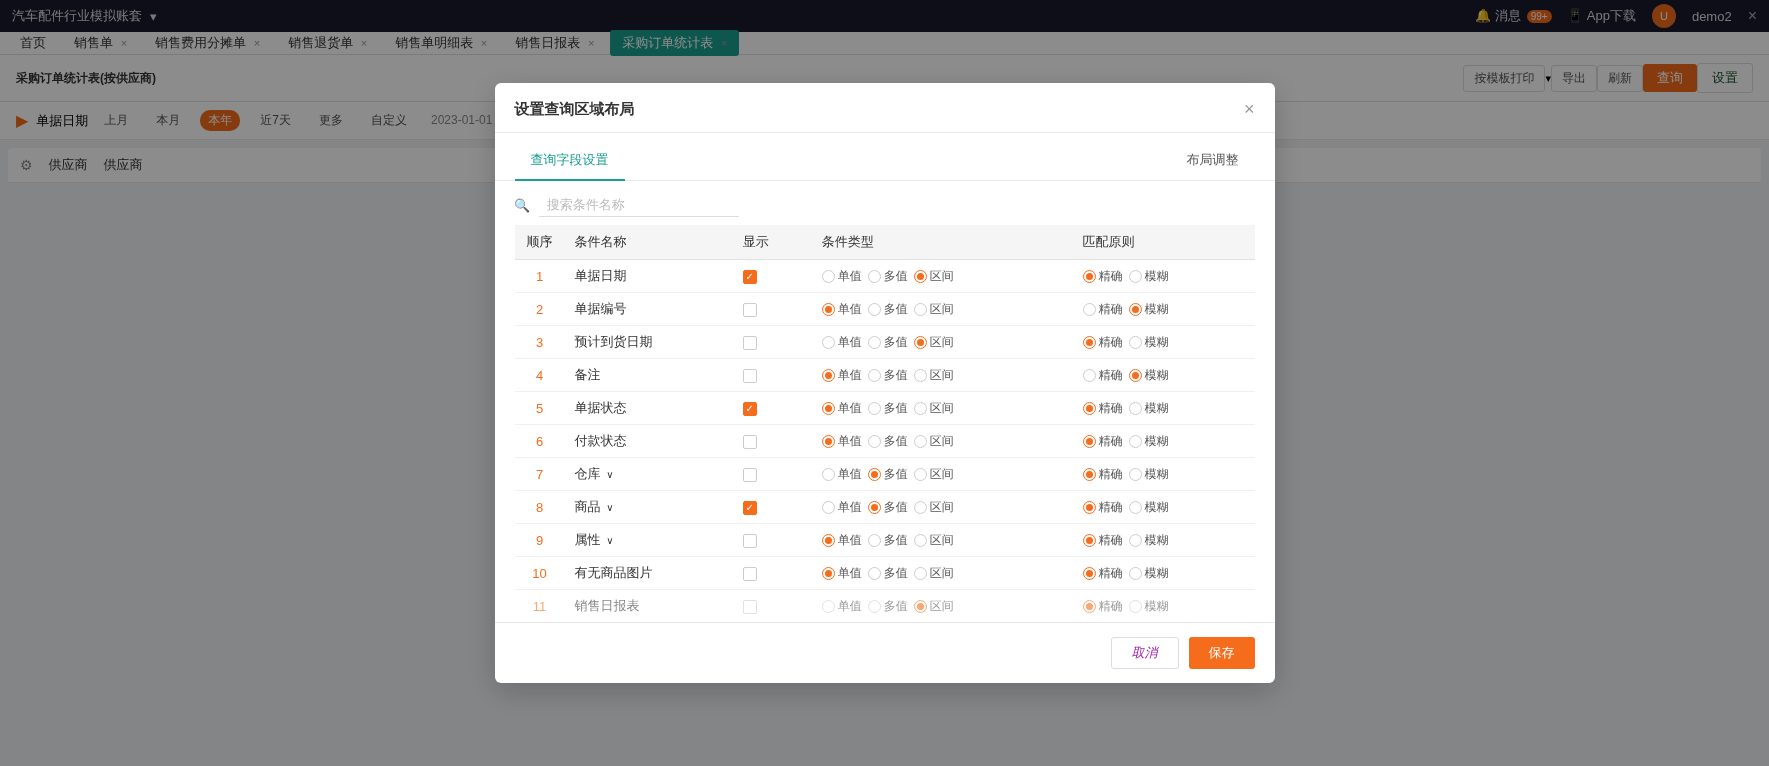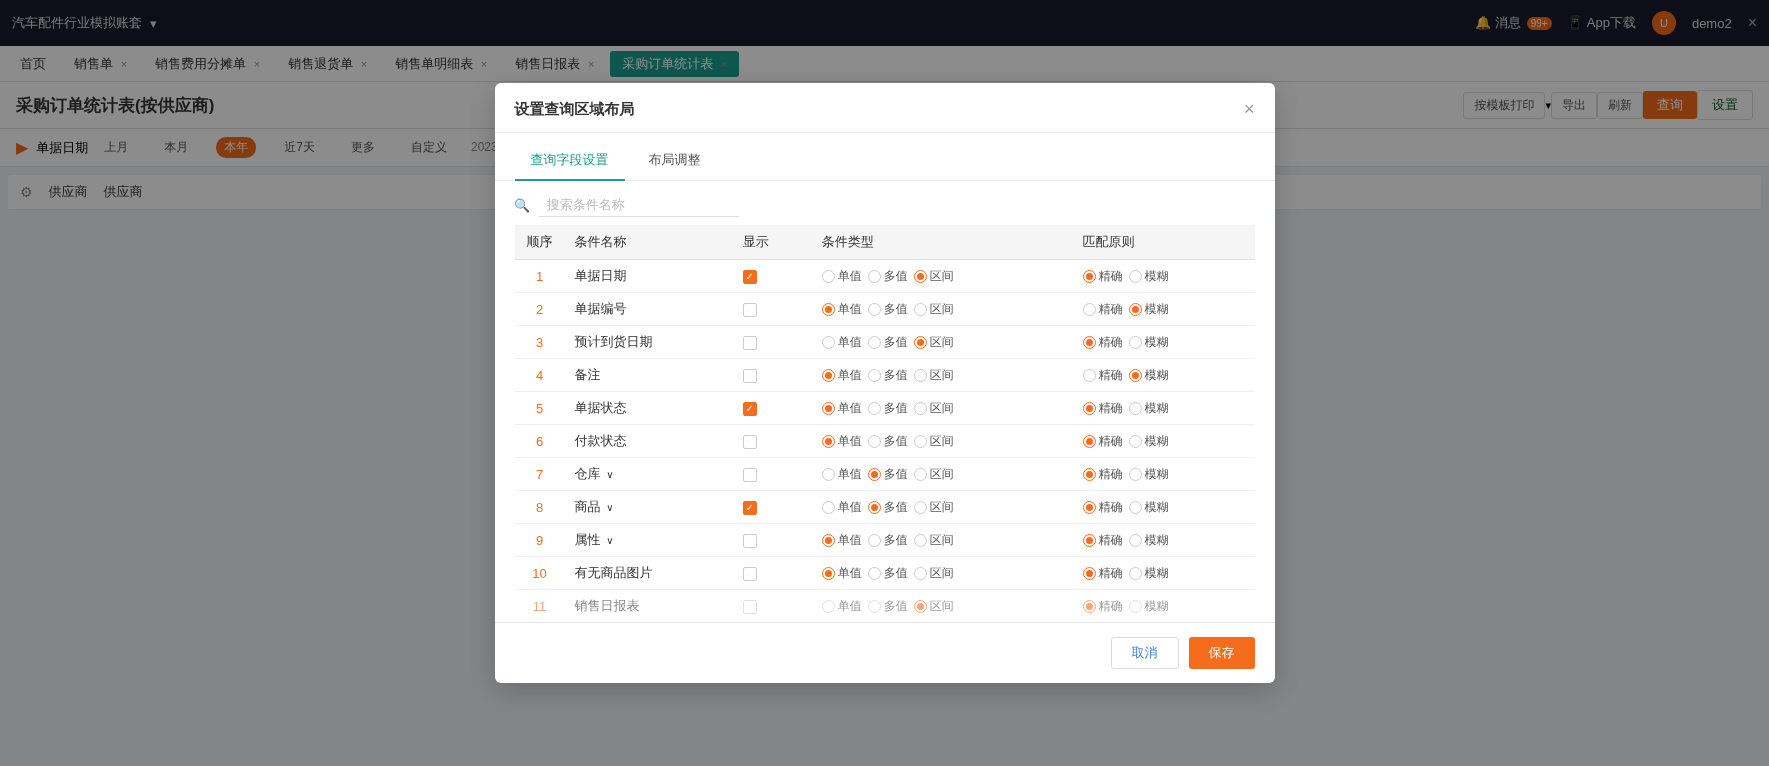--- a/index.html
+++ b/index.html
@@ -1,36 +1,36 @@
 <!DOCTYPE html>
 <html><head>
   <meta charset="utf-8">
   <style>
     * { box-sizing: border-box; margin: 0; padding: 0; }
     body { font-family: 'Microsoft YaHei', Arial, sans-serif; font-size: 13px; background: #f0f2f5; overflow: hidden; }
 
     
     .top-bar {
       background: #1a1a2e;
-      height: 46px;
+      height: 32px;
       display: flex;
       align-items: center;
       justify-content: space-between;
       padding: 0 12px;
       color: #ccc;
     }
     .top-bar-left { display: flex; align-items: center; gap: 8px; font-size: 13px; color: #ddd; }
     .top-bar-right { display: flex; align-items: center; gap: 16px; font-size: 13px; color: #ddd; }
     .top-bar-right .badge { background: #f56c1c; color: white; font-size: 10px; border-radius: 8px; padding: 1px 4px; margin-left: 2px; }
     .top-bar-right .btn-close { color: #aaa; font-size: 16px; cursor: pointer; }
 
     
     .tab-bar {
       background: #fff;
-      height: 36px;
+      height: 23px;
       display: flex;
       align-items: center;
       padding: 0 8px;
       border-bottom: 1px solid #e0e0e0;
       gap: 4px;
     }
     .tab-item {
       padding: 4px 12px;
       border-radius: 3px;
       cursor: pointer;
@@ -46,21 +46,21 @@
 
     
     .page-header {
       background: #fff;
       padding: 8px 16px;
       display: flex;
       align-items: center;
       justify-content: space-between;
       border-bottom: 1px solid #e0e0e0;
     }
-    .page-title { font-size: 17px; font-weight: bold; color: #333; }
+    .page-title { font-size: 12px; font-weight: bold; color: #333; }
     .page-header-actions { display: flex; align-items: center; }
     .btn-print, .btn-export, .btn-refresh {
       padding: 4px 10px;
       border: 1px solid #ddd;
       border-radius: 3px;
       cursor: pointer;
       font-size: 12px;
       background: #fff;
       color: #555;
     }
@@ -77,21 +77,21 @@
     
     .filter-bar {
       background: #fff;
       padding: 8px 16px;
       display: flex;
       align-items: center;
       gap: 8px;
       border-bottom: 1px solid #e8e8e8;
     }
     .filter-toggle { color: #f56c1c; font-size: 16px; cursor: pointer; }
-    .date-tabs { display: flex; gap: 20px; }
+    .date-tabs { display: flex; gap: 12px; }
     .date-tab {
       padding: 2px 8px;
       border-radius: 3px;
       cursor: pointer;
       font-size: 12px;
       color: #555;
     }
     .date-tab.active { background: #f56c1c; color: #fff; border-radius: 10px; }
     .date-range { font-size: 12px; color: #888; margin-left: 8px; }
 
@@ -150,20 +150,21 @@
     }
     .dialog-title { font-size: 15px; font-weight: bold; color: #333; }
     .dialog-close { cursor: pointer; color: #999; font-size: 18px; }
 
     
     .dialog-tabs {
       display: flex;
       gap: 8px;
       padding: 12px 20px 0;
       border-bottom: 1px solid #e8e8e8;
+      justify-content: space-between;
     }
     .dialog-tab {
       padding: 6px 16px 10px;
       cursor: pointer;
       font-size: 13px;
       color: #555;
       border-bottom: 2px solid transparent;
       margin-bottom: -1px;
     }
     .dialog-tab.active {
@@ -267,22 +268,23 @@
       justify-content: flex-end;
       gap: 10px;
       border-top: 1px solid #e8e8e8;
     }
     .btn-cancel {
       padding: 6px 20px;
       border: 1px solid #ddd;
       border-radius: 3px;
       cursor: pointer;
       background: #fff;
-      color: #3b82f6;
+      color: #a21caf;
       font-size: 13px;
+      font-style: italic;
     }
     .btn-save {
       padding: 6px 20px;
       border: none;
       border-radius: 3px;
       cursor: pointer;
       background: #f56c1c;
       color: #fff;
       font-size: 13px;
     }

